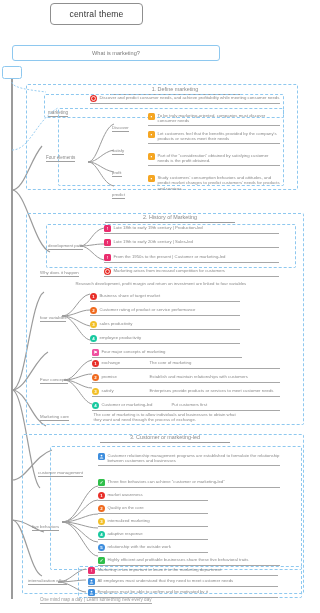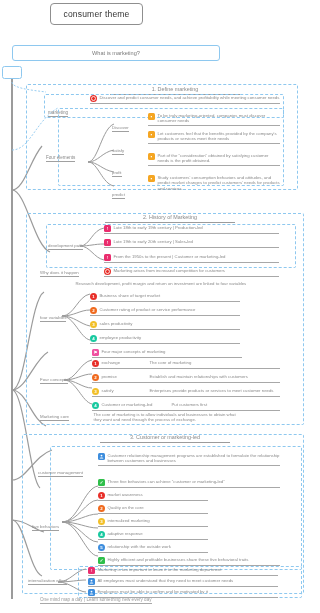--- a/index.html
+++ b/index.html
@@ -92,21 +92,21 @@
     position: absolute; left: 40px; top: 597px;
     font-size: 4.6px; color: #9a9a9a;
     border-bottom: 1.2px solid #a8a8a8; padding-bottom: 1px;
   }
   .two-col { display: flex; align-items: flex-start; }
 </style>
 </head>
 <body>
 
 <div class="central-theme">
-  <span>consumer theme</span>
+  <span>central theme</span>
 </div>
 
 <div class="question-bar">
   <span>What is marketing?</span>
 </div>
 
 <div class="stub-box"></div>
 <div class="trunk"></div>
 
 <svg class="conn" style="left:0;top:60px;width:120px;height:540px">

